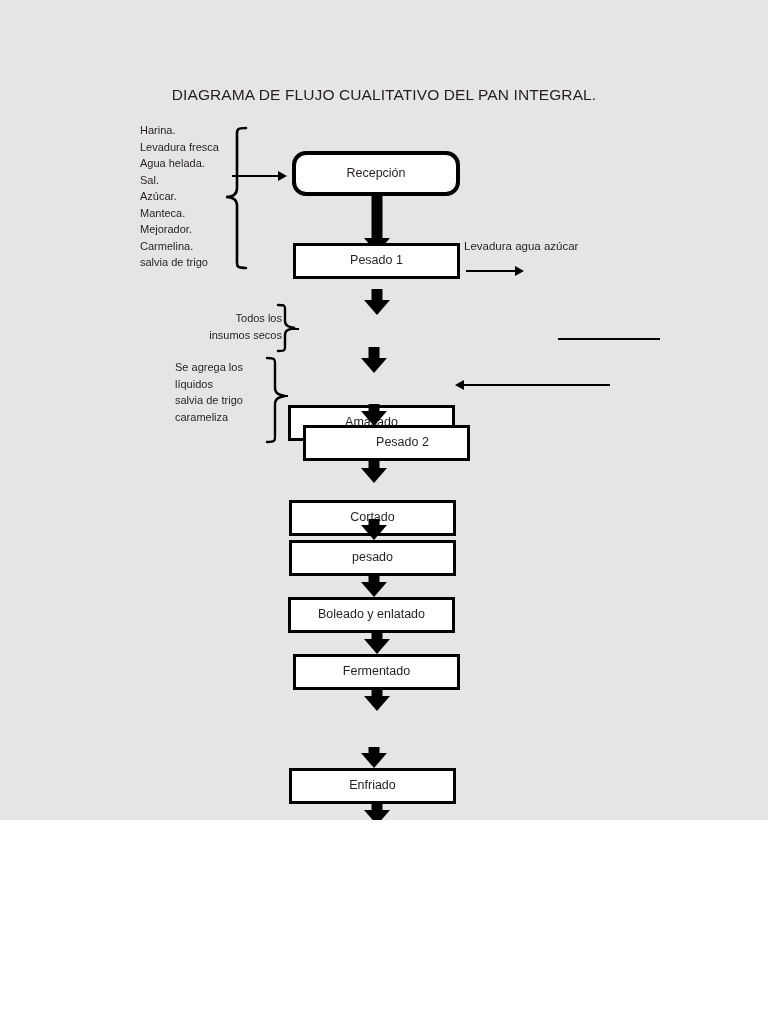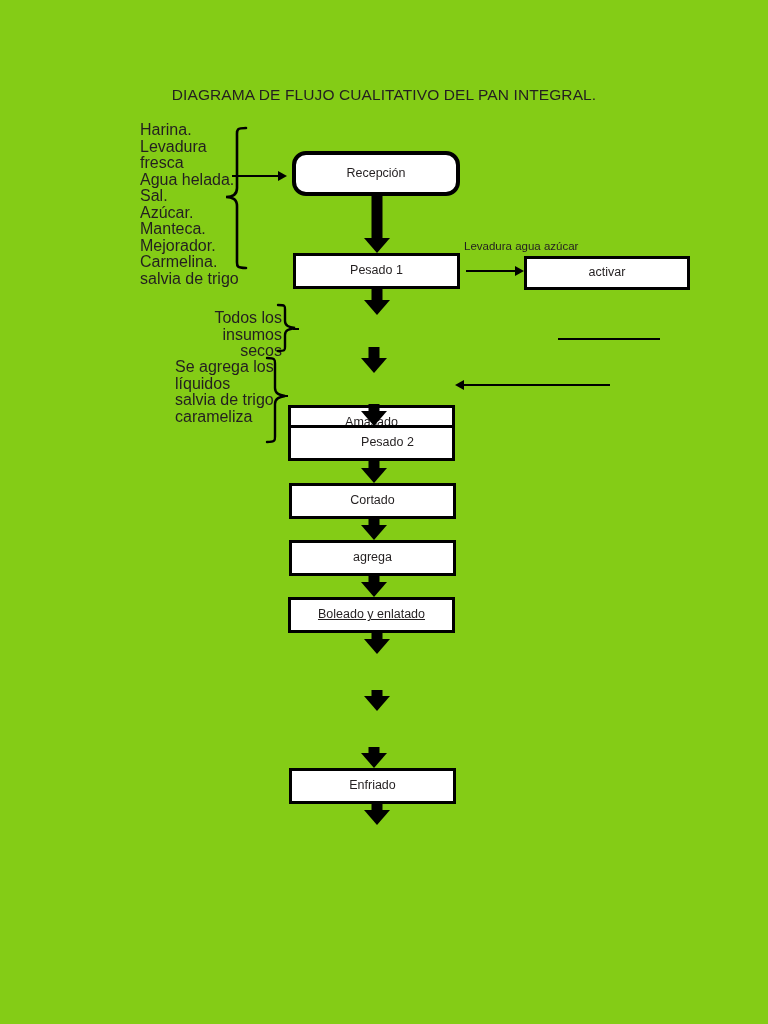--- a/index.html
+++ b/index.html
@@ -3,22 +3,22 @@
 <meta charset="utf-8">
 <style>
   html, body {
     margin: 0;
     padding: 0;
     background: #ffffff;
   }
   #page {
     position: relative;
     width: 768px;
-    height: 1024px;
-    background: #84cc16;
+    height: 820px;
+    background: #e5e5e5;
     font-family: "Liberation Sans", sans-serif;
     color: #000000;
     overflow: hidden;
   }
 
   #title {
     position: absolute;
     left: 0;
     top: 86px;
     width: 768px;
@@ -90,21 +90,21 @@
     width: 0;
     height: 0;
     border-top: 5px solid transparent;
     border-bottom: 5px solid transparent;
     border-right: 9px solid #000000;
   }
 
   
   .textblock {
     position: absolute;
-    font-size: 16px;
+    font-size: 11px;
     line-height: 16.5px;
     color: #231f20;
     white-space: pre-line;
   }
   .textblock.right {
     text-align: right;
   }
   .arrowlabel {
     position: absolute;
     font-size: 11.5px;
@@ -154,21 +154,21 @@
 
   <div class="box rounded" style="left:292px; top:151px; width:168px; height:45px;">
     <span>Recepción</span>
   </div>
 
   <div class="varrow" style="left:351px; top:196px; width:52px; height:57px;">
     <div class="shaft" style="height:43px;"></div>
     <div class="head"></div>
   </div>
 
-  <div class="box" style="left:293px; top:253px; width:167px; height:36px;">
+  <div class="box" style="left:293px; top:243px; width:167px; height:36px;">
     <span>Pesado 1</span>
   </div>
 
   <div class="varrow" style="left:351px; top:289px; width:52px; height:26px;">
     <div class="shaft" style="height:13px;"></div>
     <div class="head"></div>
   </div>
 
 
   <div class="varrow" style="left:348px; top:347px; width:52px; height:26px;">
@@ -178,56 +178,59 @@
 
   <div class="box" style="left:288px; top:368px; width:167px; height:36px;margin-top:37px;">
     <span>Amasado</span>
   </div>
 
   <div class="varrow" style="left:348px; top:404px; width:52px; height:22px;">
     <div class="shaft" style="height:10px;"></div>
     <div class="head"></div>
   </div>
 
-  <div class="box" style="left:288px; top:425px; width:167px; height:36px;padding-left:32px;">
+  <div class="box" style="left:303px; top:425px; width:167px; height:36px;padding-left:32px;">
     <span>Pesado 2</span>
   </div>
 
   <div class="varrow" style="left:348px; top:461px; width:52px; height:22px;">
     <div class="shaft" style="height:10px;"></div>
     <div class="head"></div>
   </div>
 
-  <div class="box" style="left:289px; top:483px; width:167px; height:36px;">
+  <div class="box" style="left:289px; top:500px; width:167px; height:36px;">
     <span>Cortado</span>
   </div>
 
   <div class="varrow" style="left:348px; top:519px; width:52px; height:21px;">
     <div class="shaft" style="height:9px;"></div>
     <div class="head"></div>
   </div>
 
   <div class="box" style="left:289px; top:540px; width:167px; height:36px;">
-    <span>agrega</span>
+    <span>pesado</span>
   </div>
 
   <div class="varrow" style="left:348px; top:576px; width:52px; height:21px;">
     <div class="shaft" style="height:9px;"></div>
     <div class="head"></div>
   </div>
 
-  <div class="box" style="left:288px; top:597px; width:167px; height:36px;text-decoration:underline;">
+  <div class="box" style="left:288px; top:597px; width:167px; height:36px;">
     <span>Boleado y enlatado</span>
   </div>
 
   <div class="varrow" style="left:351px; top:633px; width:52px; height:21px;">
     <div class="shaft" style="height:9px;"></div>
     <div class="head"></div>
   </div>
 
+  <div class="box" style="left:293px; top:654px; width:167px; height:36px;">
+    <span>Fermentado</span>
+  </div>
 
   <div class="varrow" style="left:351px; top:690px; width:52px; height:21px;">
     <div class="shaft" style="height:9px;"></div>
     <div class="head"></div>
   </div>
 
 
   <div class="varrow" style="left:348px; top:747px; width:52px; height:21px;">
     <div class="shaft" style="height:9px;"></div>
     <div class="head"></div>
@@ -243,23 +246,20 @@
   </div>
 
 
   <div class="arrowlabel" style="left:464px; top:238px; width:62px;">Levadura
 agua
 azúcar</div>
 
   <div class="hline" style="left:466px; top:270px; width:52px;"></div>
   <div class="arrowhead-right" style="left:515px; top:266px;"></div>
 
-  <div class="box" style="left:524px; top:256px; width:166px; height:34px;">
-    <span>activar</span>
-  </div>
 
   <div class="strayline" style="left:558px; top:338px; width:102px;"></div>
 
   <div class="hline" style="left:462px; top:384px; width:148px;"></div>
   <div class="arrowhead-left" style="left:455px; top:380px;"></div>
 
   <div class="textblock right" style="left:186px; top:310px; width:96px;">Todos los
 insumos secos</div>
 
   <div class="brace" style="left:276px; top:303px;">

